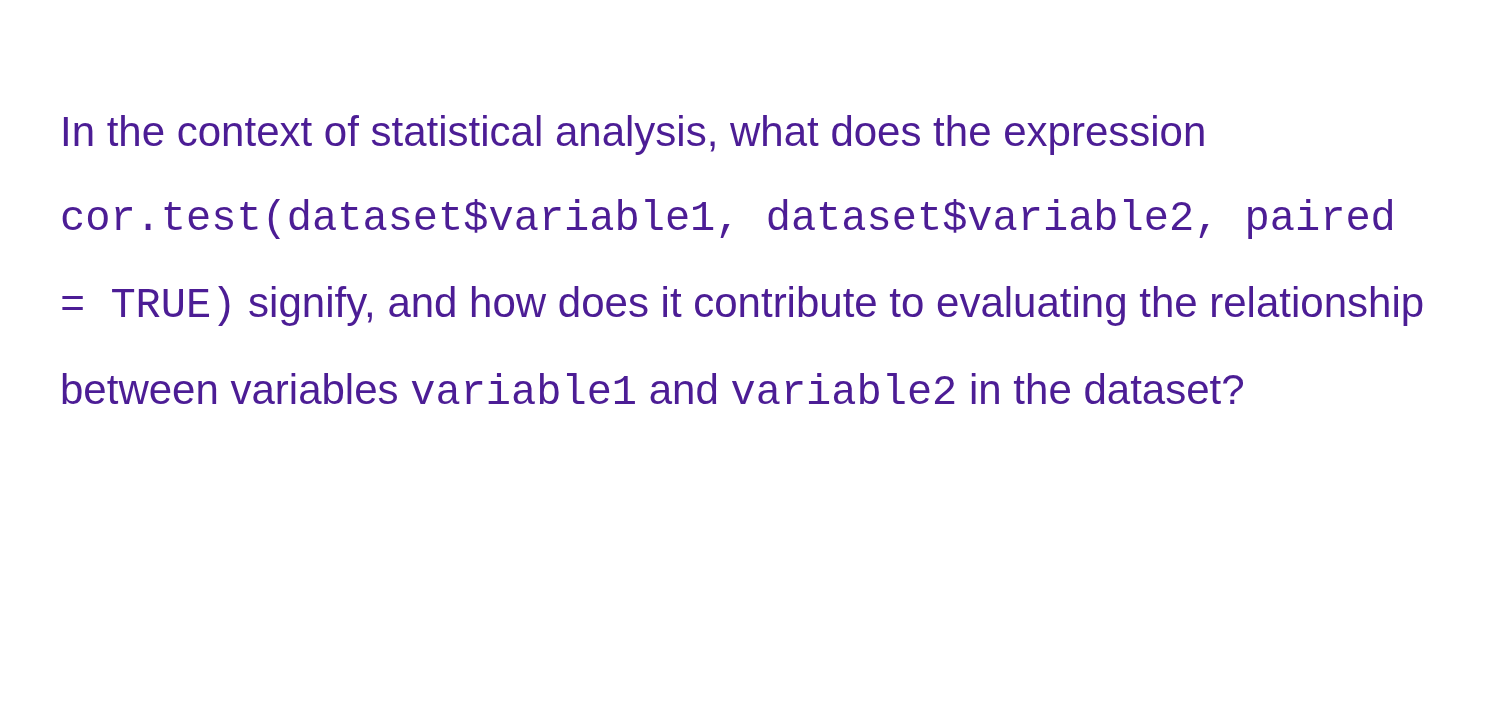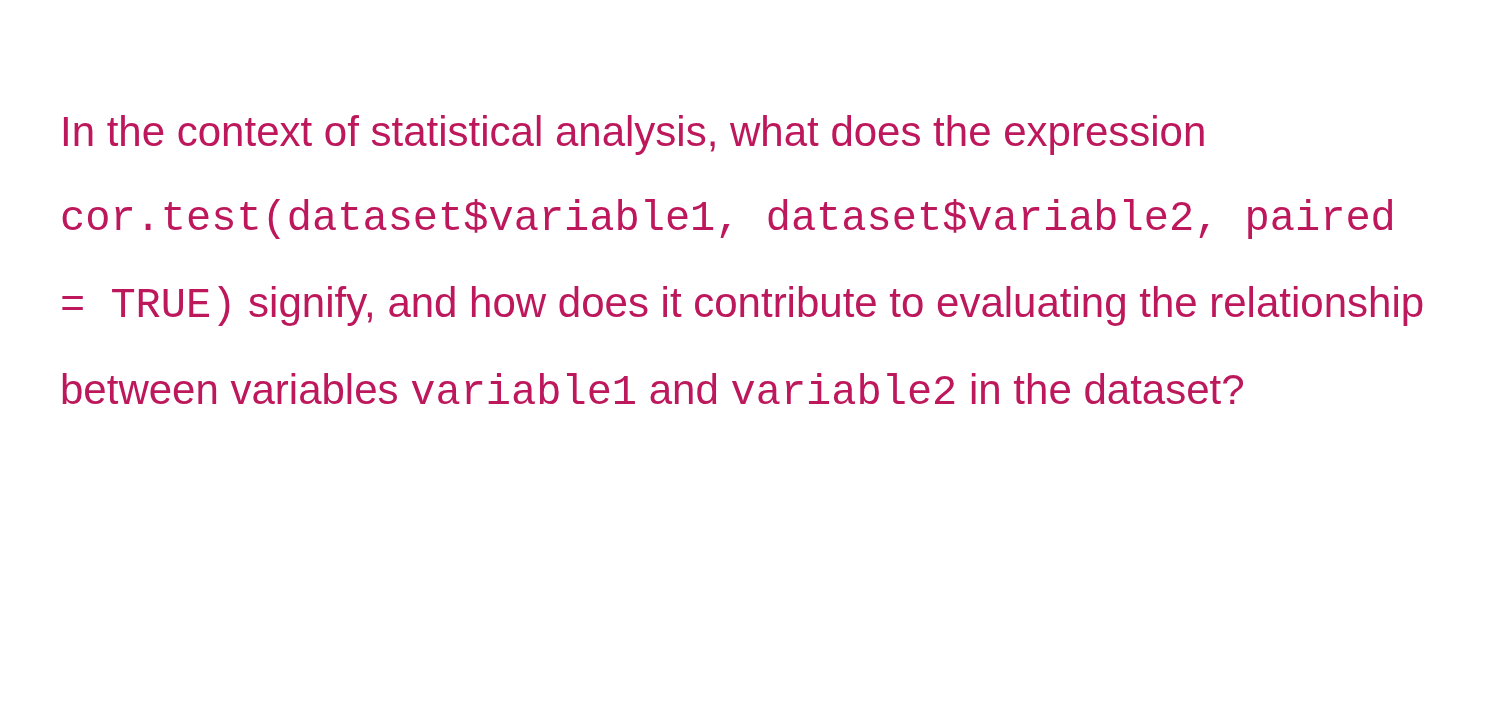--- a/index.html
+++ b/index.html
@@ -10,21 +10,21 @@
     body {
       font-family: -apple-system, BlinkMacSystemFont, 'Segoe UI', Helvetica, Arial, sans-serif;
       background: #ffffff;
       width: 1500px;
       height: 720px;
       padding: 90px 60px 60px 60px;
     }
     .question-text {
       font-size: 42px;
       line-height: 2.0;
-      color: #be185d;
+      color: #4c1d95;
       font-weight: 400;
     }
     .code-inline {
       font-family: 'Courier New', Courier, monospace;
       font-size: 42px;
     }
   </style>
 </head>
 <body>
 

